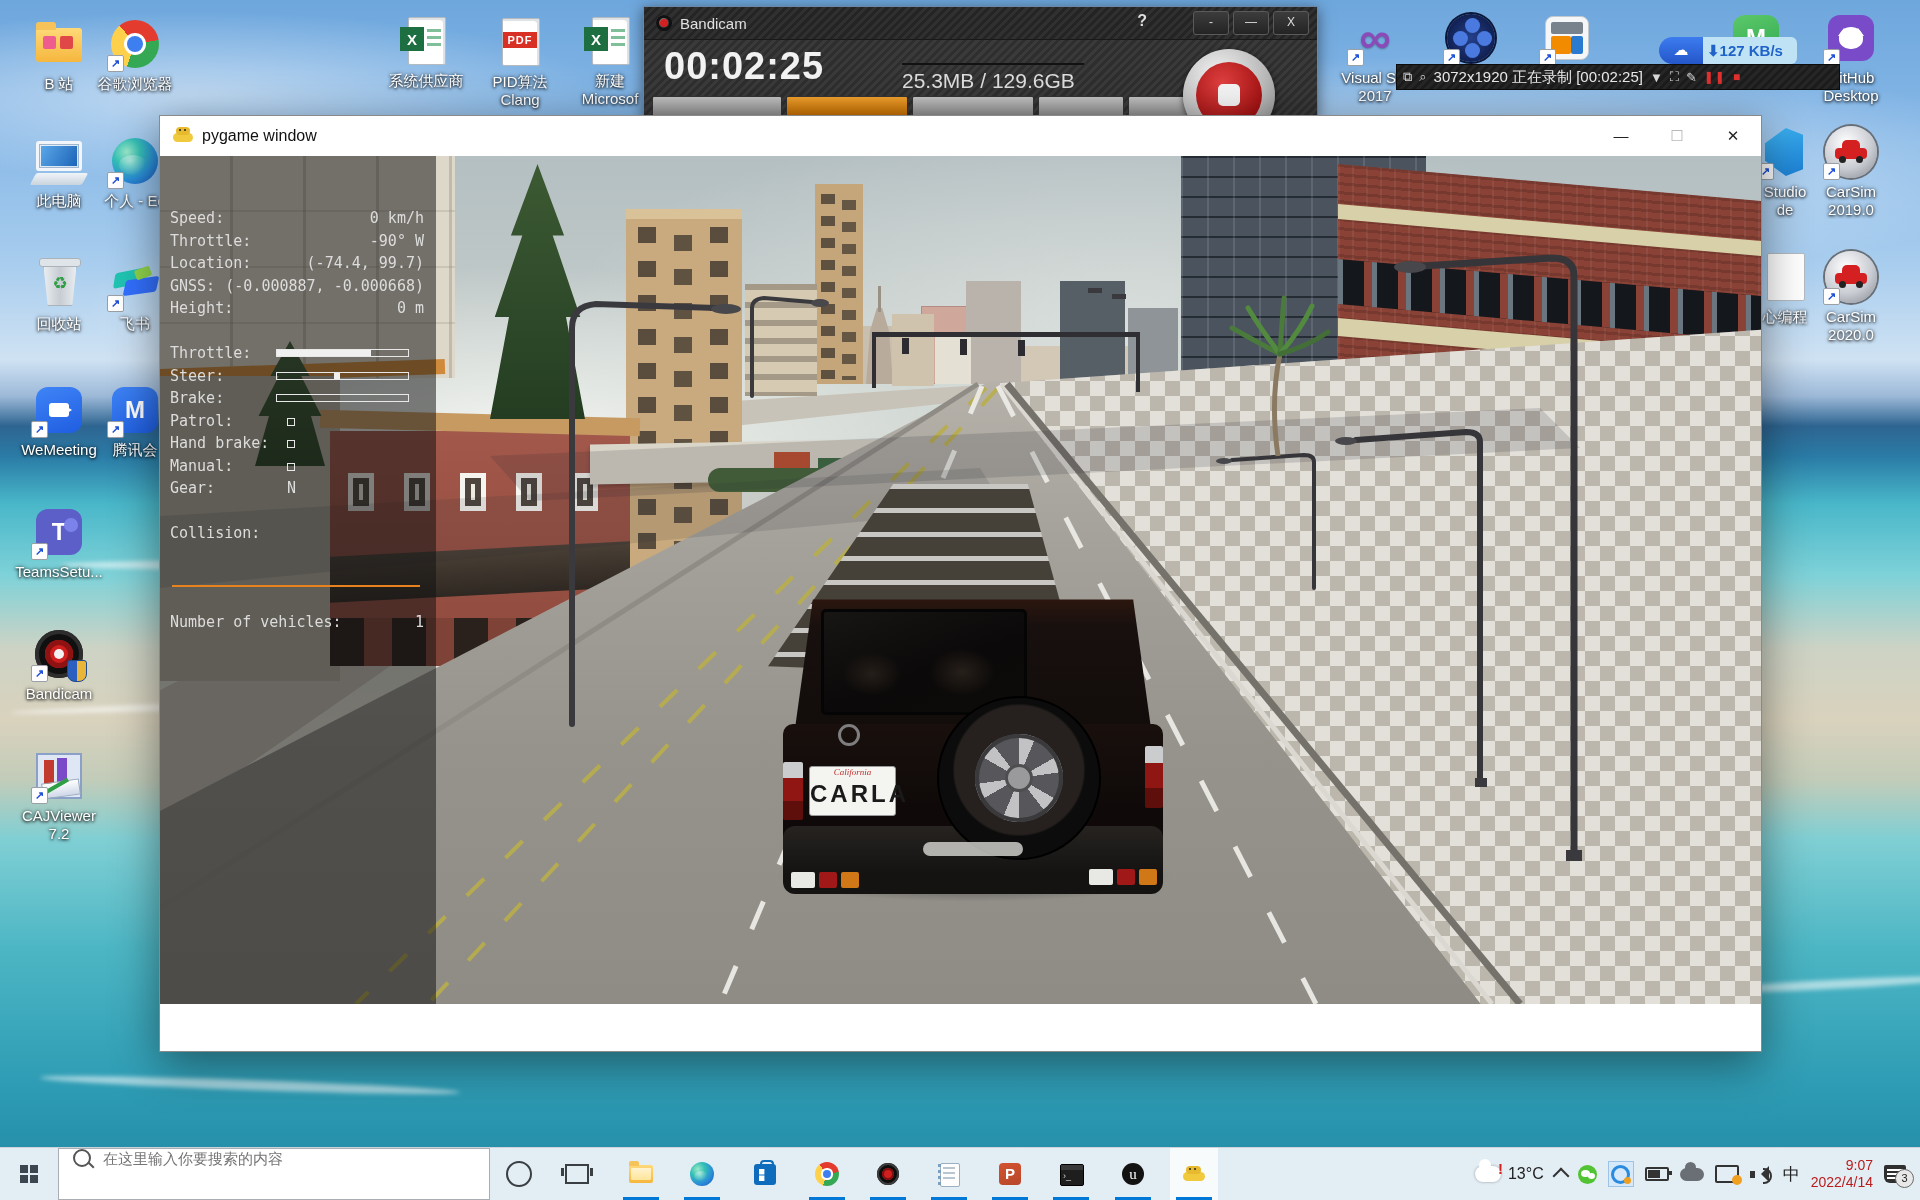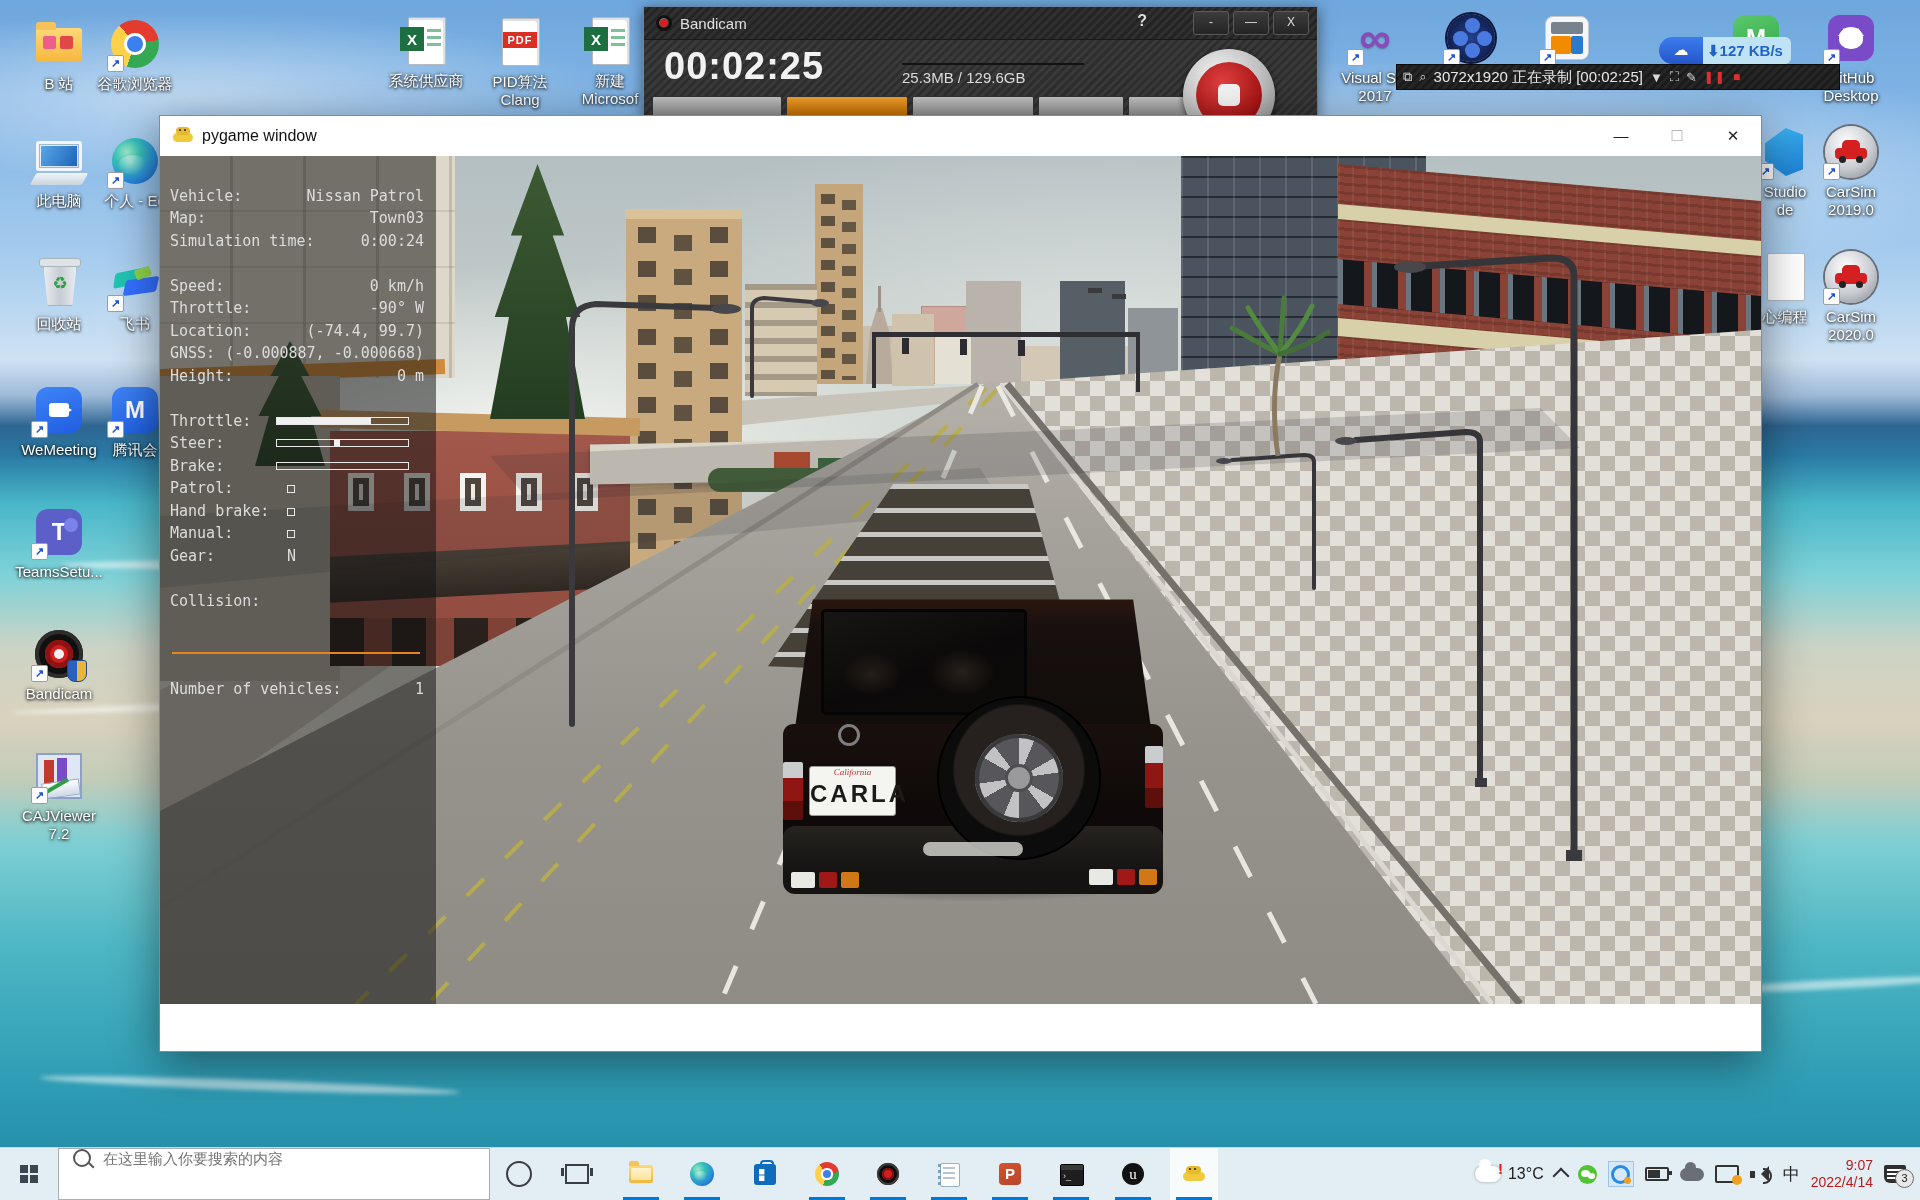--- a/index.html
+++ b/index.html
@@ -105,21 +105,21 @@
   .rcar{position:absolute;left:10px;top:22px;width:32px;height:11px;background:#d42020;border-radius:4px}
   .rcar:before{content:"";position:absolute;left:7px;top:-8px;width:18px;height:10px;background:#d42020;border-radius:5px 5px 0 0}
   .rcar:after{content:"";position:absolute;left:4px;bottom:-4px;width:7px;height:7px;background:#222;border-radius:50%;
      box-shadow:17px 0 0 #222}
   .pagei{position:absolute;left:8px;top:2px;width:36px;height:46px;background:#fff;border:1px solid #b5bac0;border-radius:2px}
   
   #netdisk{position:absolute;left:1659px;top:37px;height:27px;z-index:3;display:flex;align-items:center}
   #netdisk .cl{width:44px;height:27px;background:linear-gradient(#3c7cf0,#2456c8);border-radius:14px 0 0 14px;
      color:#fff;text-align:center;font-size:15px;line-height:26px}
   #netdisk .sp{height:27px;background:#bfe3f5;border-radius:0 6px 6px 0;color:#1f62c8;font-weight:bold;
-     font-size:15px;line-height:27px;padding:0 8px 0 4px}
+     font-size:15px;line-height:27px;padding:0 14px 0 4px}
   #recbar{position:absolute;left:1396px;top:64px;width:430px;height:24px;z-index:3;
      background:repeating-linear-gradient(135deg,#262626 0 3px,#1c1c1c 3px 6px);
      border:1px solid #0c0c0c;display:flex;align-items:center;gap:7px;padding:0 6px;color:#e8e8e8}
   #recbar .ic{font-size:13px;color:#d8d8d8}
   #recbar .txt{font-size:15px;white-space:nowrap}
   #recbar .red{color:#e03030;font-size:12px;letter-spacing:1px}
   
   #bandicam{position:absolute;left:643px;top:6px;width:673px;height:110px;z-index:4;overflow:hidden;
      background:repeating-linear-gradient(135deg,#3a3a3a 0 3px,#2e2e2e 3px 6px);
      border:1px solid #6a86a8;box-shadow:0 3px 14px rgba(0,0,0,.5)}
@@ -128,21 +128,21 @@
   .bd-dot{width:16px;height:16px;border-radius:50%;background:radial-gradient(circle at 35% 30%,#888,#222 70%);
      box-shadow:inset 0 0 0 3px #111;margin:0 8px 0 12px;position:relative}
   .bd-dot:after{content:"";position:absolute;inset:4px;border-radius:50%;background:#d42020}
   .bd-name{color:#e0e0e0;font-size:15px}
   .bd-help{position:absolute;right:170px;top:5px;color:#ddd;font-size:16px;font-weight:bold;cursor:pointer}
   .bd-btns{position:absolute;right:8px;top:4px;display:flex;gap:4px}
   .bd-btns div{width:34px;height:22px;background:linear-gradient(#3c3c3c,#242424);border:1px solid #5a5a5a;
      border-radius:3px;color:#ddd;font-size:12px;text-align:center;line-height:20px;cursor:pointer}
   .bd-timer{position:absolute;left:20px;top:38px;color:#f2f2f2;font-size:38px;font-weight:bold;letter-spacing:1px}
   .bd-div{position:absolute;left:258px;top:56px;width:182px;height:2px;background:#121212}
-  .bd-size{position:absolute;left:258px;top:62px;color:#ddd;font-size:15px}
+  .bd-size{position:absolute;left:258px;top:62px;color:#ddd;font-size:21px}
   .bd-tools{position:absolute;left:8px;top:89px;width:538px;display:flex;gap:4px}
   .bd-tools div{height:19px;background:linear-gradient(#c2c2c2,#8a8a8a);border:1px solid #333;border-radius:2px;cursor:pointer}
   .bd-tools .orange{background:linear-gradient(#f0a02c,#c06a00)}
   .bd-rec{position:absolute;left:539px;top:42px;width:92px;height:92px;border-radius:50%;cursor:pointer;
      background:radial-gradient(circle at 38% 30%,#f4f4f4,#b9b9b9 55%,#7e7e7e 100%);box-shadow:0 2px 6px rgba(0,0,0,.6)}
   .bd-rec:before{content:"";position:absolute;inset:13px;border-radius:50%;
      background:radial-gradient(circle at 40% 32%,#e04040,#a01010 75%)}
   .bd-rec:after{content:"";position:absolute;left:50%;top:50%;width:22px;height:22px;margin:-11px;border-radius:5px;background:#f4f4f4}
   
   #pygame-win{position:absolute;left:159px;top:115px;width:1601px;height:935px;z-index:5;background:#fff;
@@ -684,25 +684,20 @@
         <div class="abs" style="left:36px;top:388px;width:18px;height:16px;background:#a01818;border-radius:2px"></div>
         <div class="abs" style="left:58px;top:388px;width:18px;height:16px;background:#d07818;border-radius:2px"></div>
         <div class="abs" style="left:306px;top:385px;width:24px;height:16px;background:#e8e8e4;border-radius:2px"></div>
         <div class="abs" style="left:334px;top:385px;width:18px;height:16px;background:#a01818;border-radius:2px"></div>
         <div class="abs" style="left:356px;top:385px;width:18px;height:16px;background:#d07818;border-radius:2px"></div>
         <div class="abs" style="left:140px;top:358px;width:100px;height:14px;background:#d8d8d4;border-radius:7px;opacity:.8"></div>
       </div>
 
       <div id="hud">
         <div class="hgap"></div>
-        <div id="hud-sec2">
-            <div class="hrow"><span>Vehicle:</span><span class="v">Nissan Patrol</span></div>
-            <div class="hrow"><span>Map:</span><span class="v">Town03</span></div>
-            <div class="hrow"><span>Simulation time:</span><span class="v">0:00:24</span></div>
-          </div>
         <div class="hgap"></div>
         <div id="hud-sec3">
             <div class="hrow"><span>Speed:</span><span class="v">0 km/h</span></div>
             <div class="hrow"><span>Throttle:</span><span class="v">-90° W</span></div>
             <div class="hrow"><span>Location:</span><span class="v">(-74.4,  99.7)</span></div>
             <div class="hrow"><span>GNSS:</span><span class="v">(-0.000887, -0.000668)</span></div>
             <div class="hrow"><span>Height:</span><span class="v">0 m</span></div>
           </div>
         <div class="hgap"></div>
         <div id="hud-controls">

